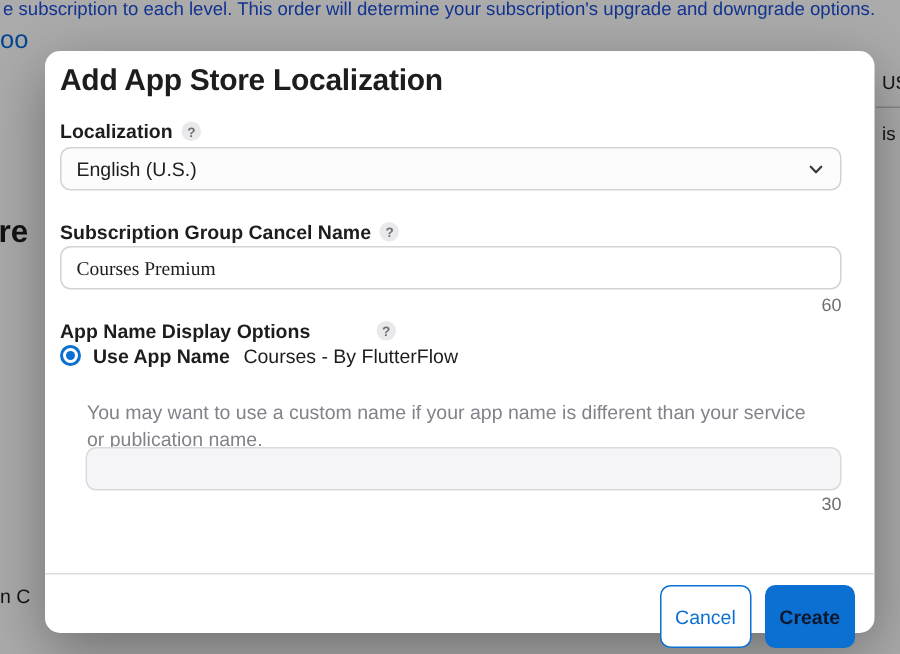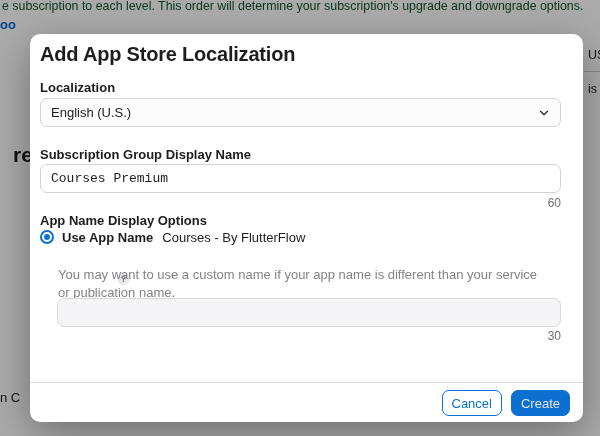--- a/index.html
+++ b/index.html
@@ -2,55 +2,55 @@
 <html><head>
 <meta charset="utf-8">
 <style>
   * { margin:0; padding:0; box-sizing:border-box; }
   html,body { width:600px; height:436px; }
   body { font-family:"Liberation Sans", sans-serif; background:#fff; }
   #screen { position:relative; width:600px; height:436px; overflow:hidden; background:#fff; }
 
   
   #bg-page { position:absolute; inset:0; background:#fff; }
-  .bg-topline { position:absolute; left:2px; top:-1px; font-size:12.4px; color:#14532d; white-space:nowrap; }
-  .bg-link { position:absolute; left:0; top:17px; font-size:13px; color:#0668d9; font-weight:700; }
-  .bg-heading { position:absolute; left:-1px; top:143px; font-size:21px; font-weight:700; color:#1d1d1f;padding-left:14px; }
+  .bg-topline { position:absolute; left:2px; top:-1px; font-size:12.4px; color:#1d4ed8; white-space:nowrap; }
+  .bg-link { position:absolute; left:0; top:17px; font-size:17px; color:#0668d9; font-weight:400; }
+  .bg-heading { position:absolute; left:-1px; top:143px; font-size:21px; font-weight:700; color:#1d1d1f; }
   .bg-bottomfrag { position:absolute; left:0; top:390px; font-size:13px; color:#1d1d1f; }
   .bg-right-top { position:absolute; left:588px; top:48px; font-size:12.5px; color:#1d1d1f; white-space:nowrap; }
   .bg-right-bottom { position:absolute; left:588px; top:82px; font-size:12.5px; color:#1d1d1f; white-space:nowrap; }
   .bg-right-divider { position:absolute; left:584px; top:71px; width:16px; height:1px; background:#c9c9ce; }
 
   #overlay { position:absolute; inset:0; background:rgba(0,0,0,0.33); }
 
   
   #modal { position:absolute; left:30px; top:34px; width:553px; height:388px;
            background:#fff; border-radius:10px; box-shadow:0 12px 40px rgba(0,0,0,0.35); }
 
   .m-title { position:absolute; left:10px; top:9px; font-size:20px; font-weight:700;
              color:#1d1d1f; letter-spacing:-0.2px; }
 
-  .label-row { position:absolute; display:flex; align-items:center; gap:6px;flex-direction:column; }
+  .label-row { position:absolute; display:flex; align-items:center; gap:6px; }
   .field-label { font-size:13px; font-weight:600; color:#1d1d1f; }
   .help-badge { width:13px; height:13px; border-radius:50%; background:#e9e9ec; color:#6e6e73;
                 font-size:9px; font-weight:600; display:flex; align-items:center; justify-content:center; }
 
   .row-loc-label   { left:10px; top:46px; }
   .row-group-label { left:10px; top:113px; }
   .row-appopts-label { left:10px; top:179px;gap:44px; }
   .row-appopts-label .field-label { font-weight:600; }
 
   .select { position:absolute; left:10px; top:64px; width:521px; height:29px;
             border:1px solid #d2d2d7; border-radius:7px; background:#fcfcfd;
             display:flex; align-items:center; justify-content:space-between;
             padding:0 10px; cursor:default; }
   .select-value { font-size:13px; color:#1d1d1f; }
 
   .text-input { position:absolute; height:29px; border:1px solid #d2d2d7; border-radius:7px;
-                background:#fff; font-family:Liberation Mono, monospace;
+                background:#fff; font-family:Liberation Serif, serif;
                 font-size:13px; color:#1d1d1f; padding:0 10px; outline:none; }
   #group-name-input { left:10px; top:130px; width:521px; }
   #custom-name-input { left:27px; top:264px; width:504px; background:#f5f5f7; border-color:#dadade; }
 
   .char-counter { position:absolute; right:22px; font-size:12px; color:#6e6e73; }
   #counter-60 { top:162px; }
   #counter-30 { top:295px;margin-left:36px; }
 
   .radio-row { position:absolute; left:10px; display:flex; align-items:flex-start; gap:8px; }
   #radio-row-appname { top:196px; }
@@ -61,24 +61,24 @@
   .radio.on::after { content:""; position:absolute; inset:2px; border-radius:50%; background:#0b70d2; }
   .radio-label { font-size:13px; font-weight:700; color:#1d1d1f; }
   .radio-detail { font-size:13px; font-weight:400; color:#1d1d1f; margin-left:1px; }
 
   .option-desc { position:absolute; left:28px; top:232px; width:492px; font-size:13px;
                  line-height:18px; color:#82828a; }
 
   .m-divider { position:absolute; left:0; right:0; top:348px; height:1px; background:#dcdce0; }
 
   .m-footer { position:absolute; right:13px; top:356px; display:flex; gap:9px; }
-  .btn { height:26px; padding:0 9px; border-radius:7px; font-family:"Liberation Sans", sans-serif;
+  .btn { height:42px; padding:0 9px; border-radius:7px; font-family:"Liberation Sans", sans-serif;
          font-size:13px; font-weight:400; display:flex; align-items:center; cursor:pointer; }
   .btn-cancel { background:#fff; border:1px solid #0b70d2; color:#0b70d2; }
-  .btn-create { background:#0b70d2; border:1px solid #0b70d2; color:#e5e5e5; }
+  .btn-create { background:#0b70d2; border:1px solid #0b70d2; color:#0f172a;font-weight:bold; }
 
   .chev { display:block; }
 </style>
 </head>
 <body>
 
 <div id="screen">
 
   <div id="bg-page">
     <div class="bg-topline">e subscription to each level. This order will determine your subscription's upgrade and downgrade options.</div>
@@ -103,21 +103,21 @@
     <div class="select">
       <span class="select-value">English (U.S.)</span>
       <span>
         <svg class="chev" width="12" height="12" viewBox="0 0 12 12">
           <path d="M2.5 4.2 L6 7.8 L9.5 4.2" fill="none" stroke="#3a3a3c" stroke-width="1.5" stroke-linecap="round" stroke-linejoin="round"></path>
         </svg>
       </span>
     </div>
 
     <div class="label-row row-group-label">
-      <span class="field-label">Subscription Group Display Name</span>
+      <span class="field-label">Subscription Group Cancel Name</span>
       <span class="help-badge">?</span>
     </div>
     <input id="group-name-input" class="text-input" type="text" value="Courses Premium" style="">
     <div id="counter-60" class="char-counter">60</div>
 
     <div class="label-row row-appopts-label">
       <span class="field-label">App Name Display Options</span>
       <span class="help-badge">?</span>
     </div>
 

